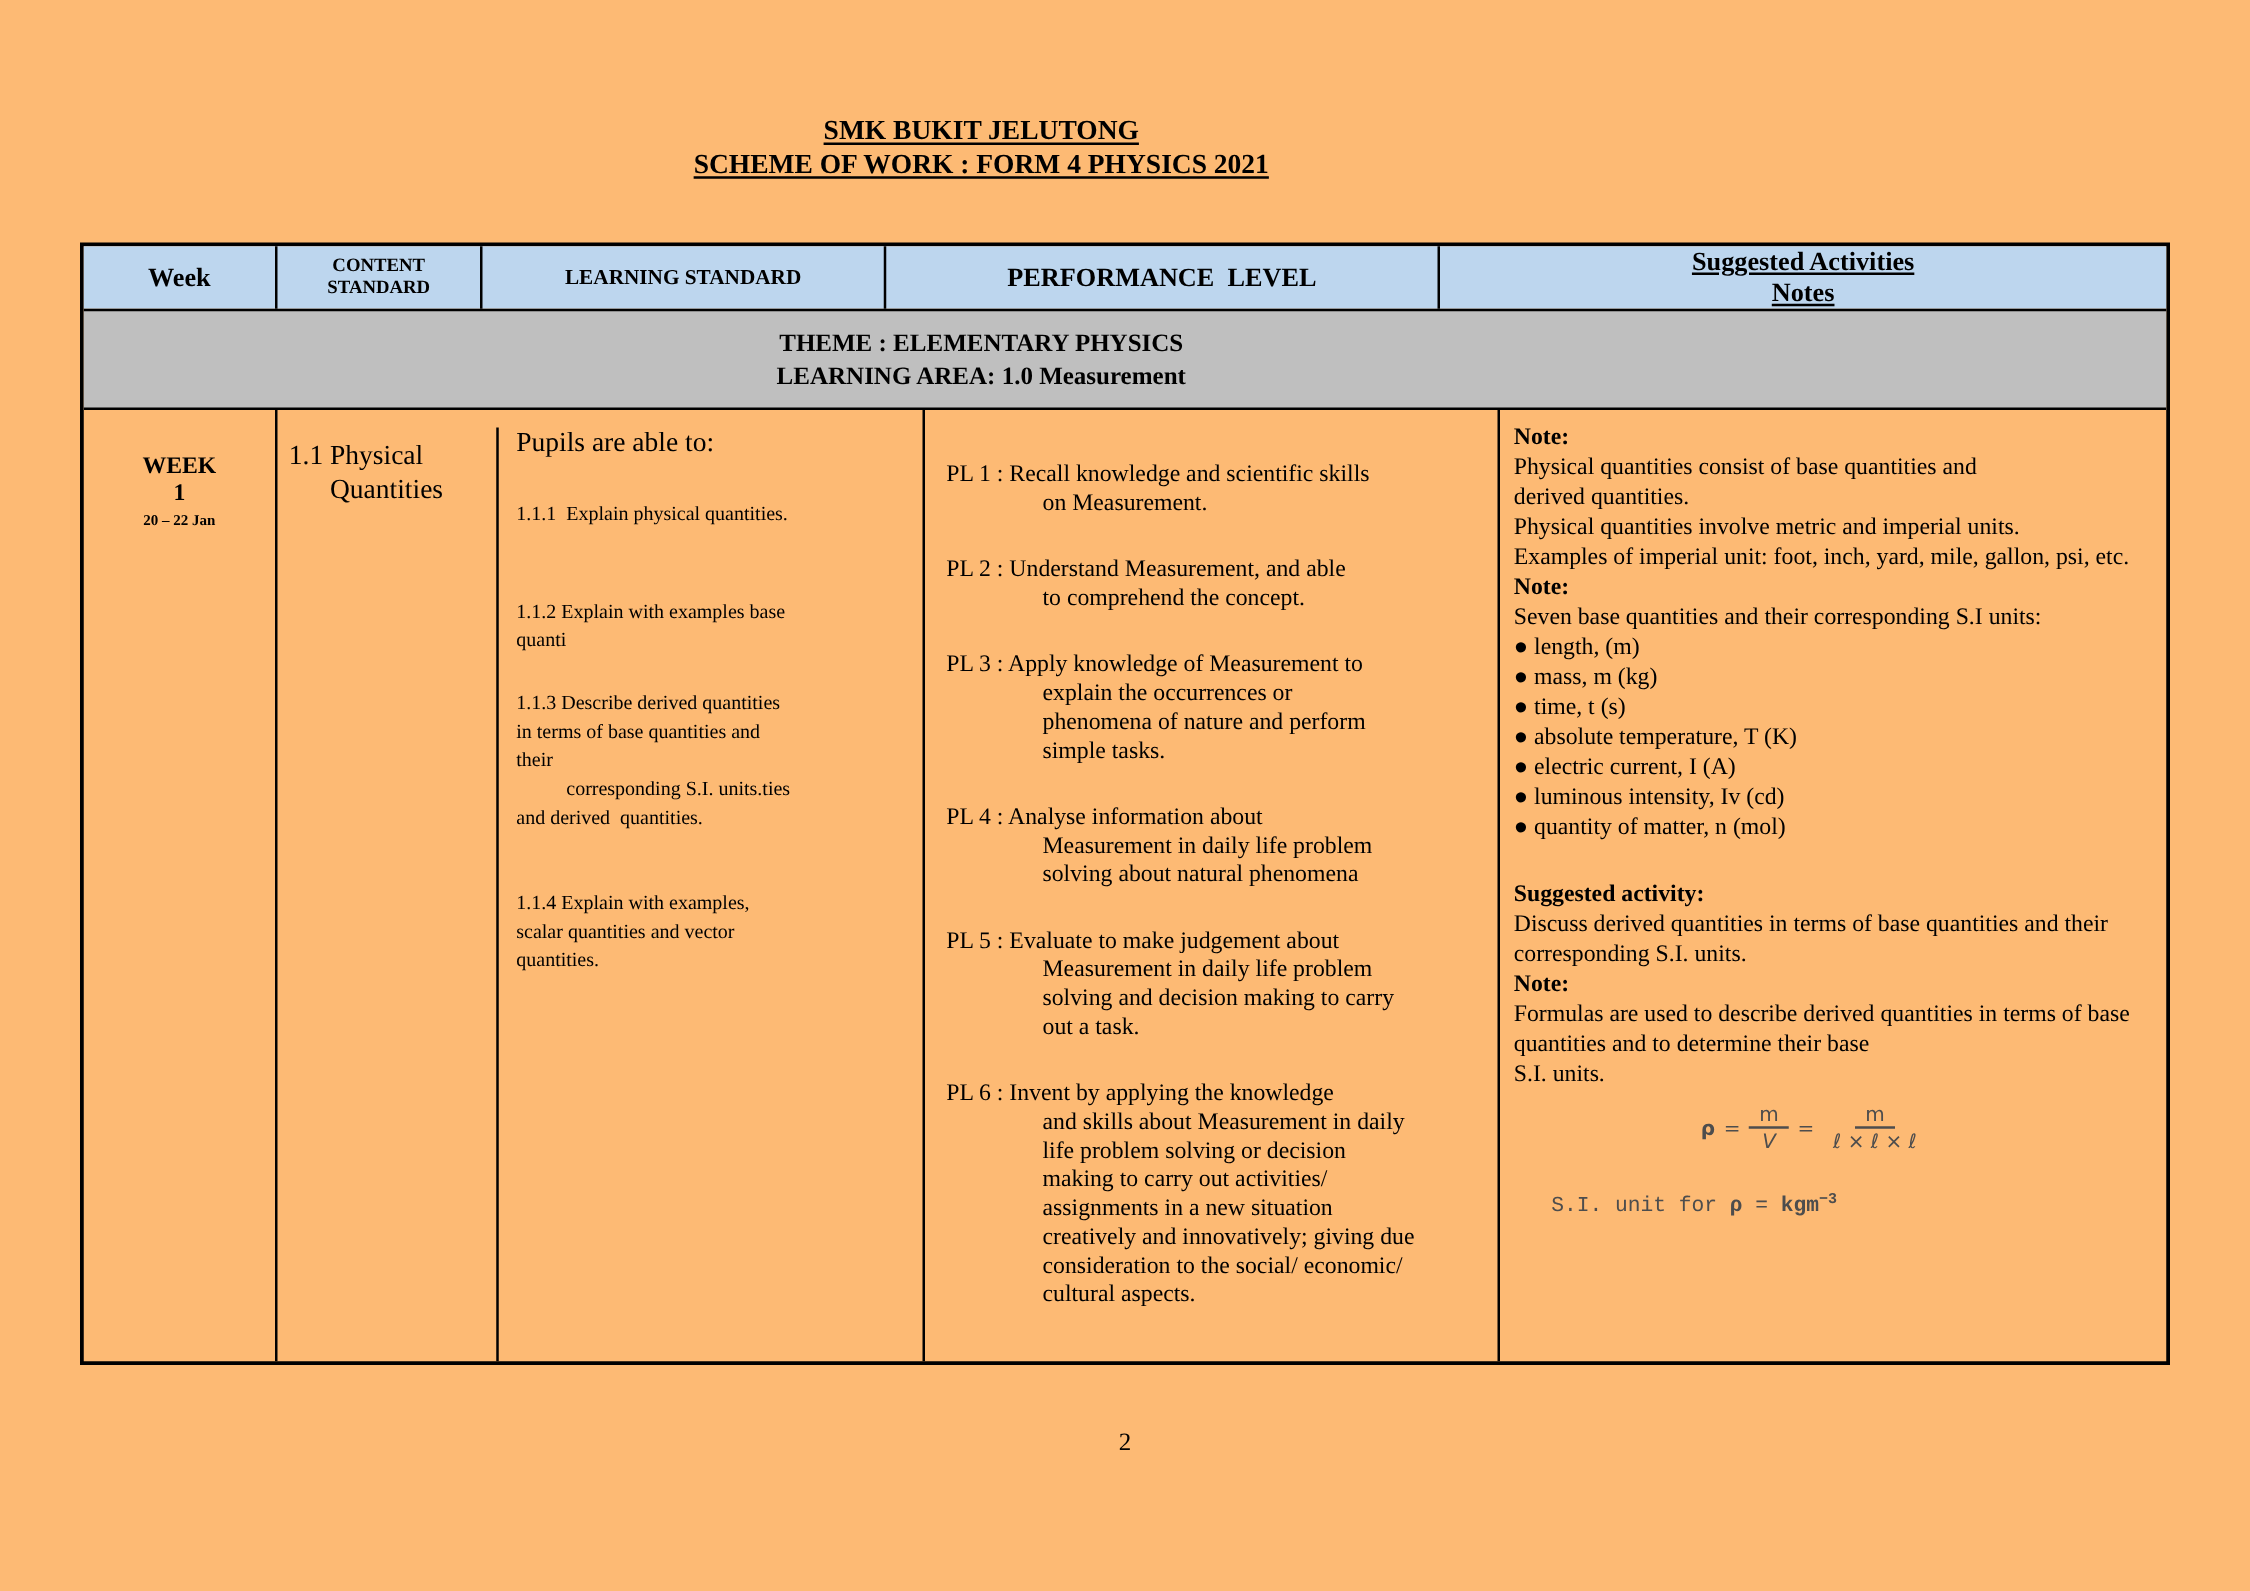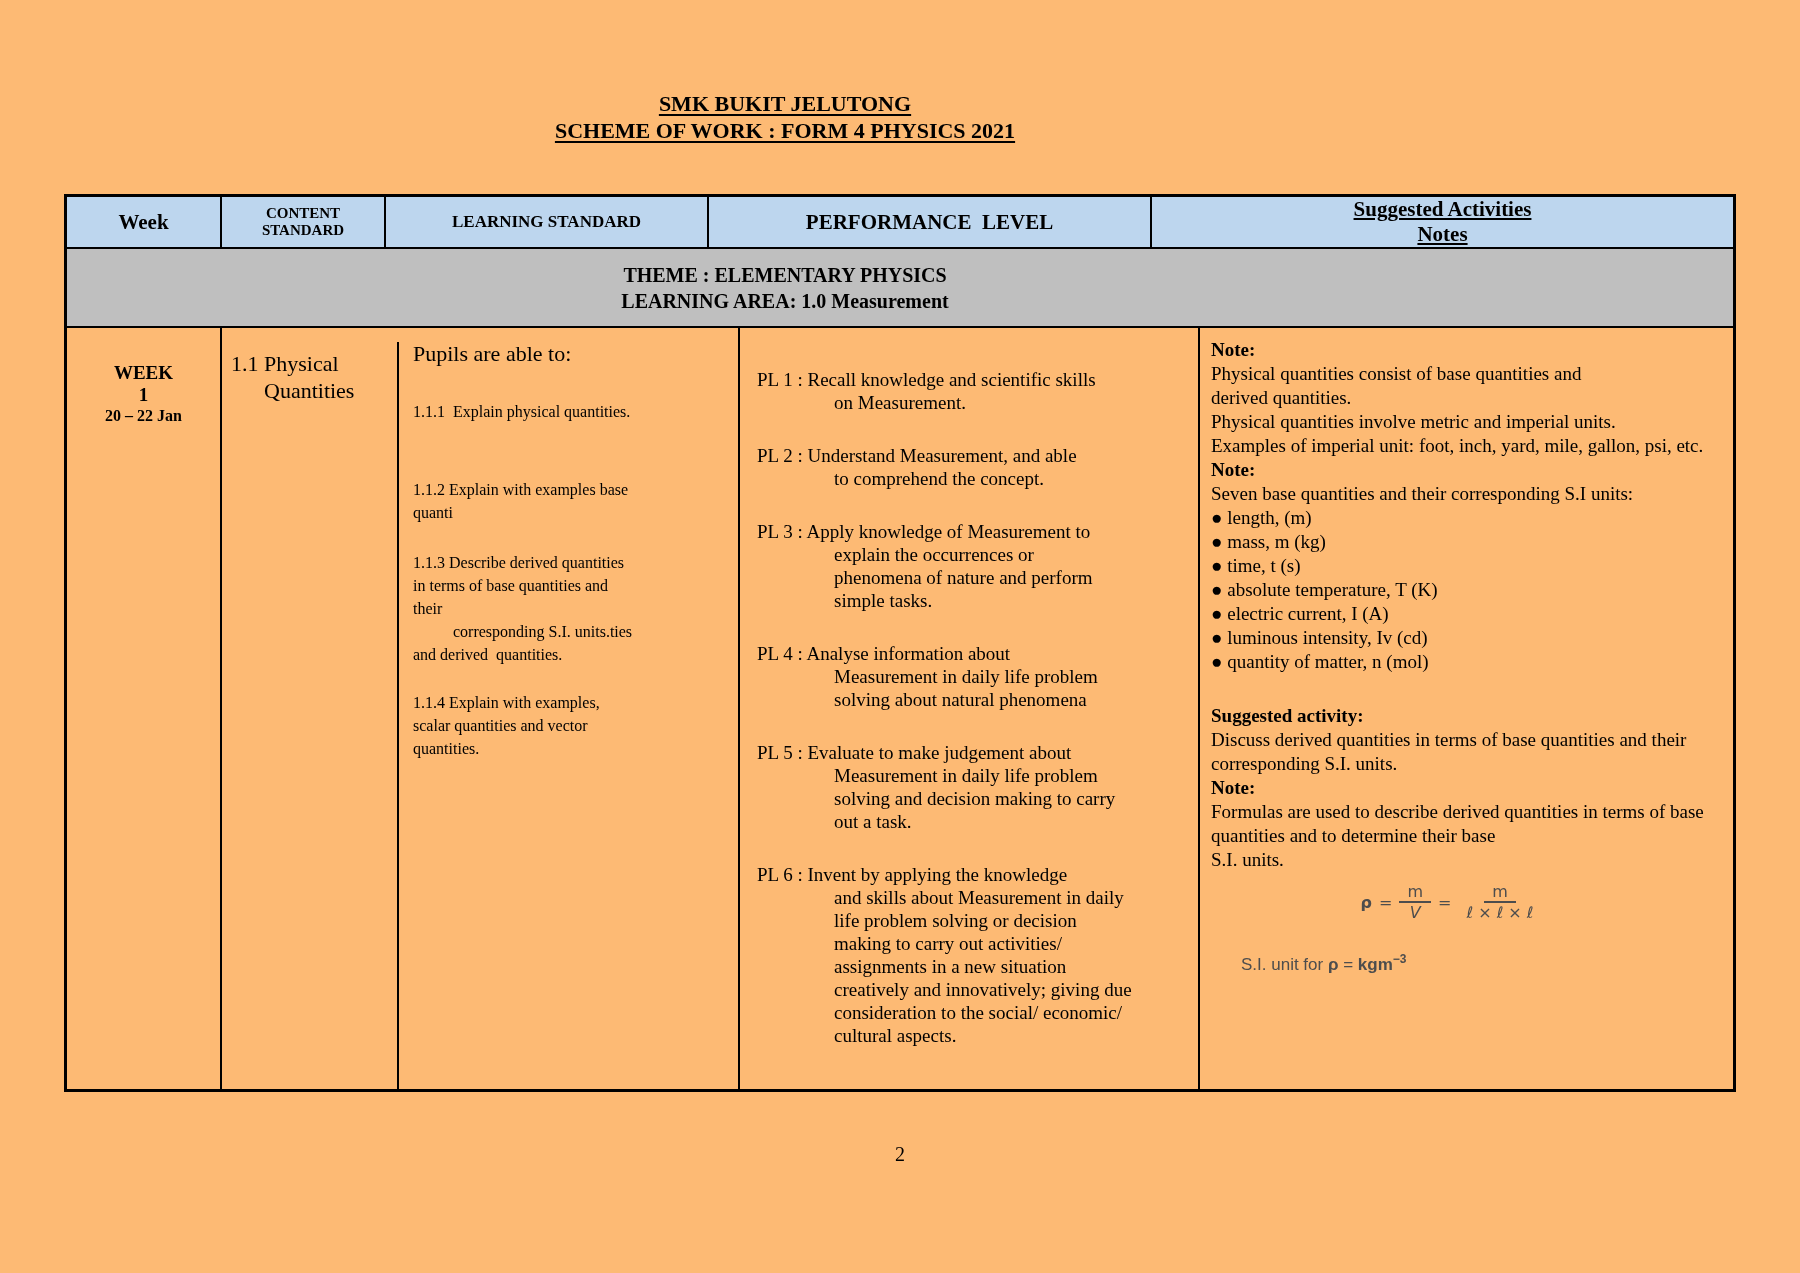--- a/index.html
+++ b/index.html
@@ -50,21 +50,21 @@
   }
   .row-body{display:flex;min-height:712px;align-items:stretch;}
   .row-body .bcell{
     border-right:2px solid var(--border,#000);
     box-sizing:content-box;overflow:hidden;
   }
   .bcell:last-child{border-right:none;}
   .b-week{width:153px;text-align:center;padding-top:34px;}
   .b-week .wk-label{font-weight:bold;font-size:19px;line-height:22px;}
   .b-week .wk-num{font-weight:bold;font-size:19px;line-height:22px;}
-  .b-week .wk-dates{font-weight:bold;font-size:16px;line-height:20px;}
+  .b-week .wk-dates{font-weight:bold;font-size:12px;line-height:20px;}
   .b-content{width:162px;padding:8px 4px 0 9px;font-size:22px;line-height:27px;white-space:pre;margin-top:14px;}
   .b-learning{width:321px;padding:12px 4px 0 14px;}
   .b-learning .ls-intro{font-size:22px;line-height:27px;margin-bottom:33px;}
   .b-learning .ls-item{font-size:16px;line-height:23px;white-space:pre;}
   .b-learning .ls-item:nth-child(2){margin-bottom:55px;}
   .b-learning .ls-item:nth-child(3){margin-bottom:27px;}
   .b-learning .ls-item:nth-child(4){margin-bottom:61px;}
   .b-perf{width:441px;padding:40px 0 12px 17px;}
   .b-perf .pl-item{
     font-size:19px;line-height:23px;white-space:pre;
@@ -80,21 +80,21 @@
     margin-top:10px;width:480px;text-align:center;
     font-family:"DejaVu Sans",sans-serif;color:#4d4d4d;font-size:16px;
     display:flex;align-items:center;justify-content:center;gap:7px;
   }
   .frac{display:inline-flex;flex-direction:column;align-items:center;vertical-align:middle;}
   .frac .num{padding:0 8px;border-bottom:2px solid #4d4d4d;line-height:19px;}
   .frac .den{padding:0 8px;line-height:19px;font-style:italic;}
   .f-sym{font-weight:bold;}
   .si-line{
     margin-top:30px;padding-left:30px;
-    font-family:Liberation Sans, sans-serif;color:#4d4d4d;font-size:17px;
+    font-family:Liberation Mono, monospace;color:#4d4d4d;font-size:17px;
   }
   .si-line b sup{font-size:12px;}
   
   .page-number{
     position:absolute;top:1143px;left:0;width:1800px;
     text-align:center;font-size:20px;
   }
 </style>
 </head>
 <body>
@@ -133,21 +133,21 @@
 
       <div class="bcell b-content">1.1 Physical
       Quantities</div>
 
       <div class="bcell b-learning">
         <div class="ls-intro">Pupils are able to:</div>
         <div id="ls-items">
             <div class="ls-item" style="margin-bottom: 55px;">1.1.1  Explain physical quantities.</div>
             <div class="ls-item" style="margin-bottom: 27px;">1.1.2 Explain with examples base
 quanti</div>
-            <div class="ls-item" style="margin-bottom: 25px;">1.1.3 Describe derived quantities
+            <div class="ls-item" style="margin-bottom: 45px;">1.1.3 Describe derived quantities
 in terms of base quantities and
 their
           corresponding S.I. units.ties
 and derived  quantities.</div>
             <div class="ls-item" style="margin-bottom: 0px;">1.1.4 Explain with examples,
 scalar quantities and vector
 quantities.</div>
           </div>
       </div>
 

